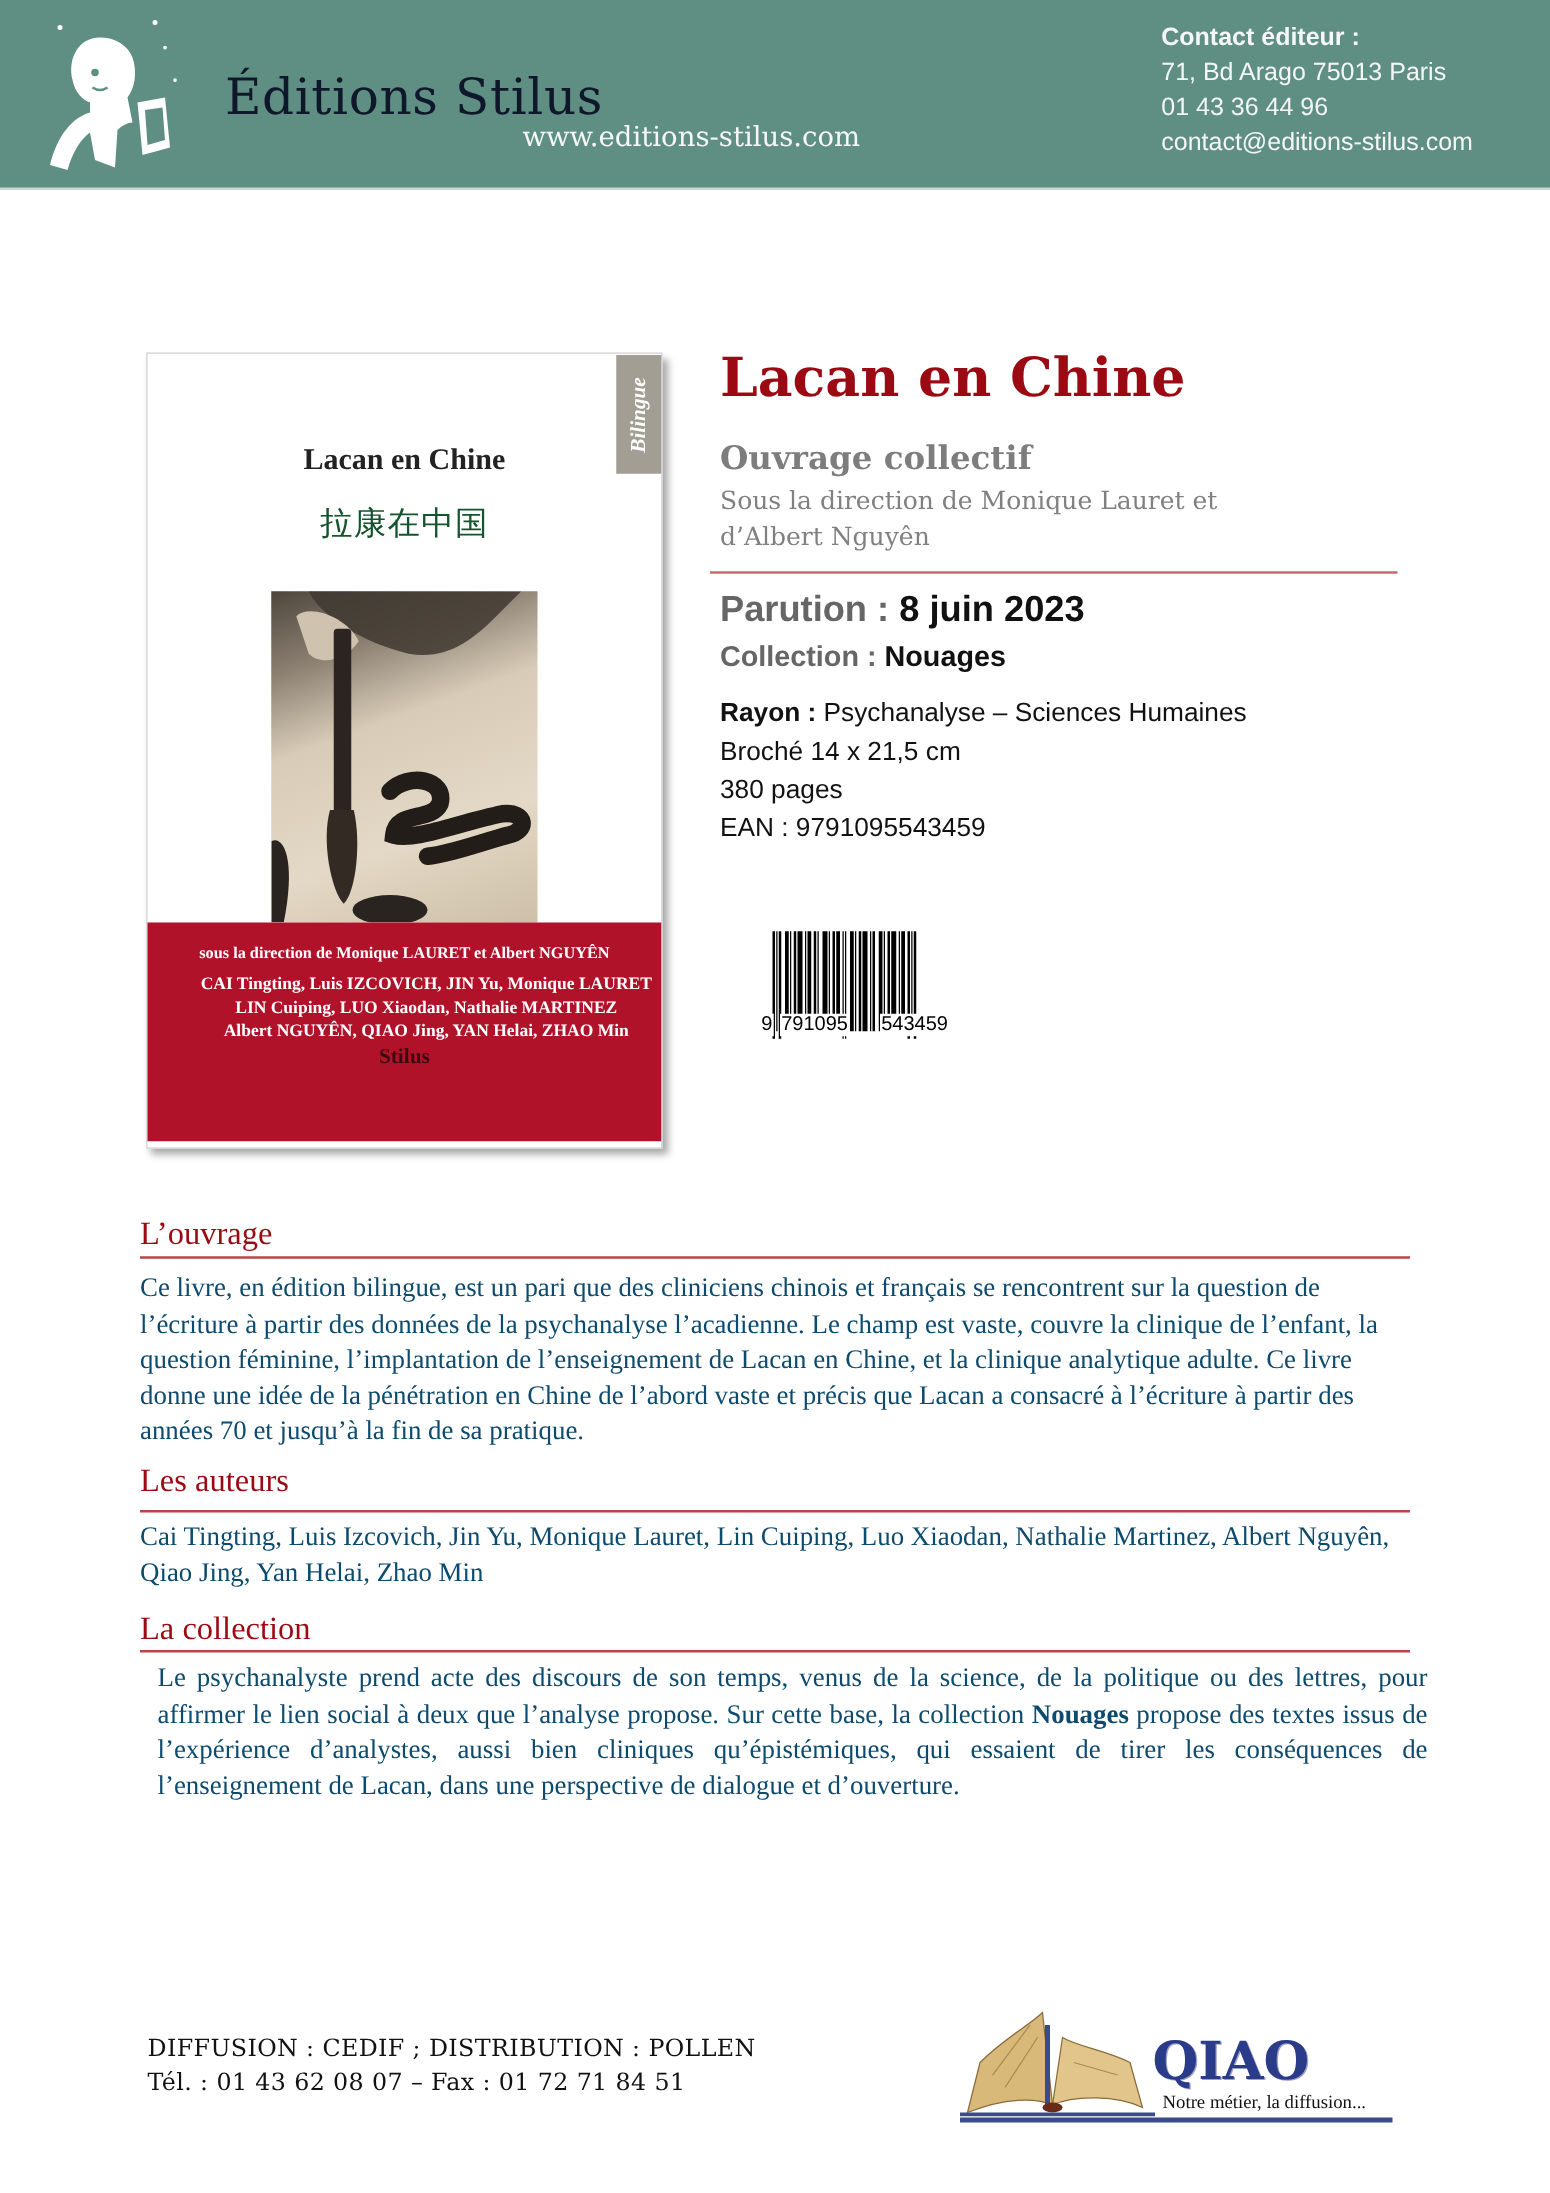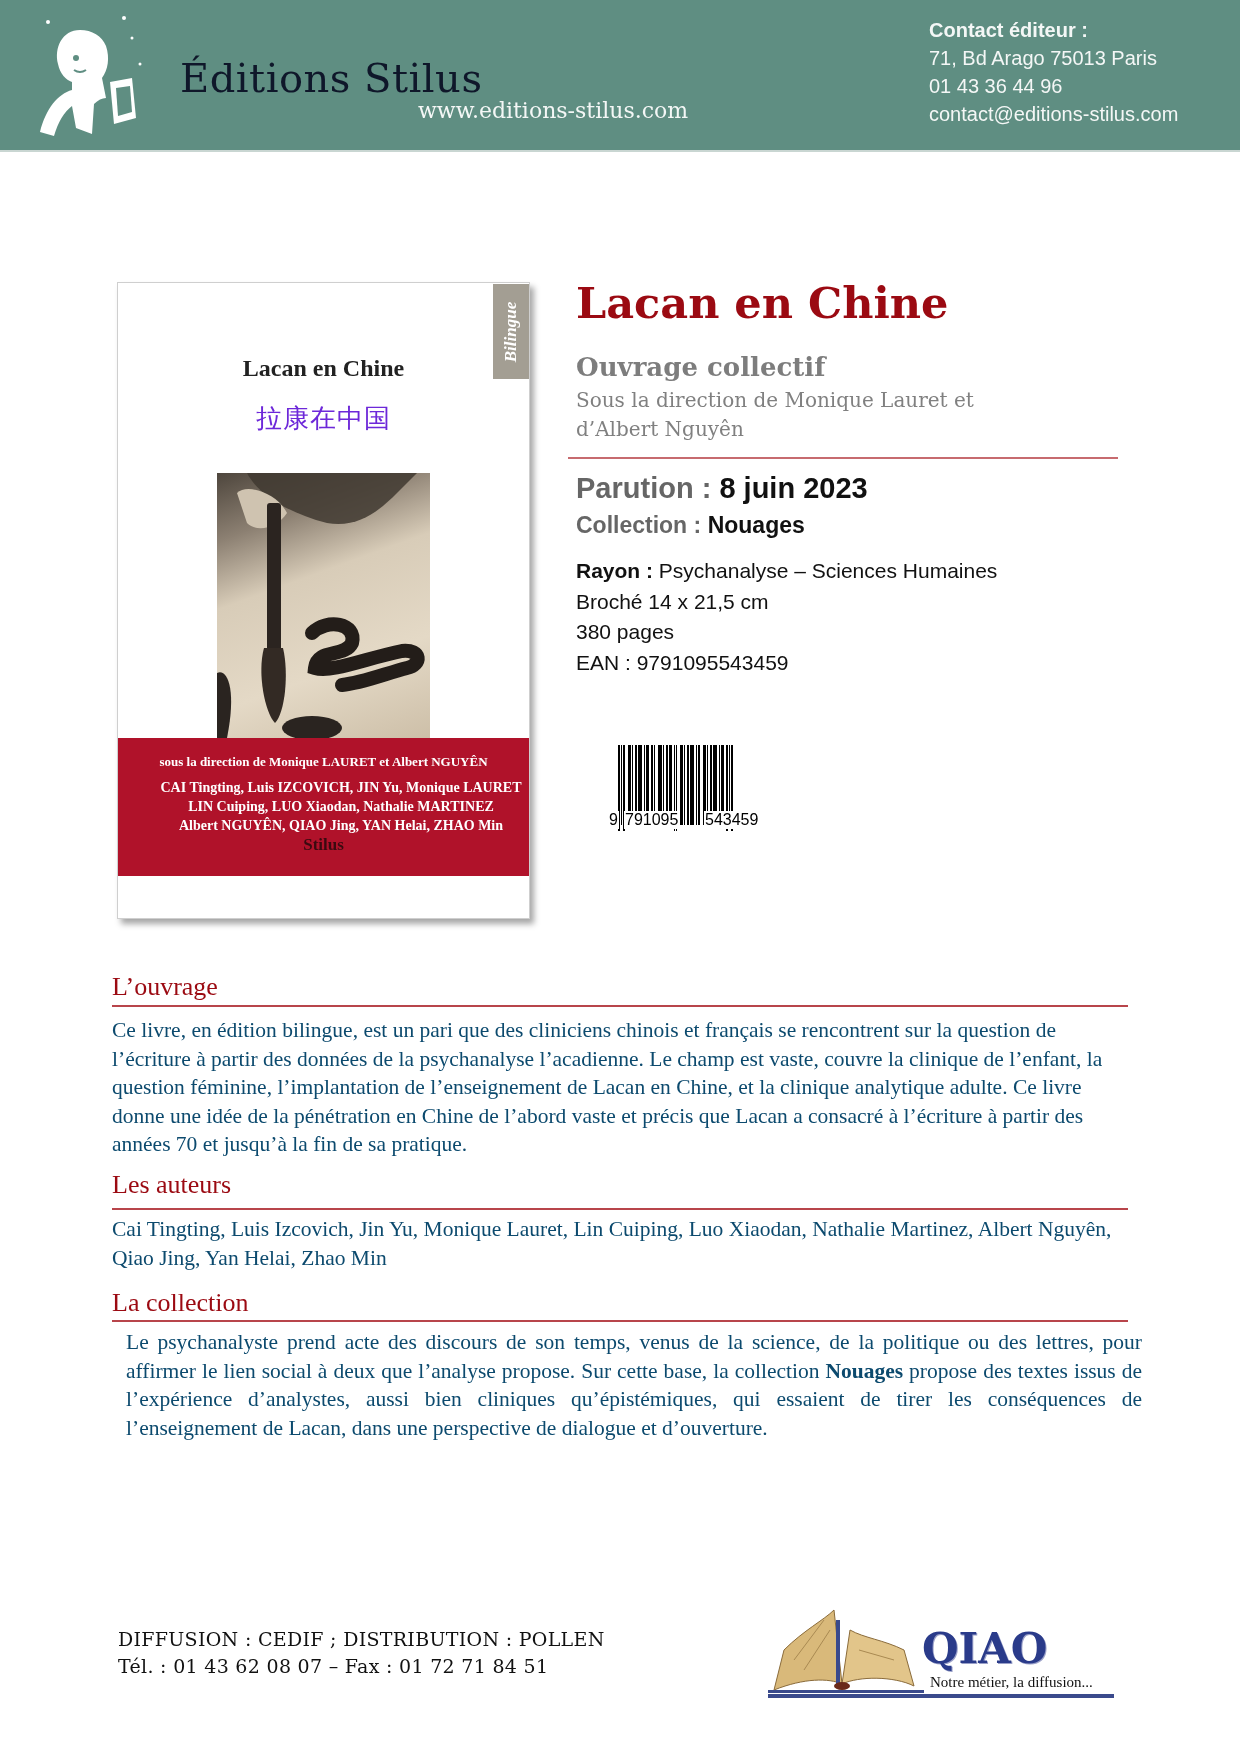--- a/index.html
+++ b/index.html
@@ -12,23 +12,23 @@
   .brand { position: absolute; left: 180px; top: 28px; color: #0f172a; font-family: "DejaVu Serif", serif; font-size: 40px; letter-spacing: 0.5px; font-weight: normal; margin-top: 27px; }
   .website { position: absolute; left: 418px; top: 98px; color: #f4f7f6; font-family: "DejaVu Serif", serif; font-size: 22px; }
   .contact { position: absolute; left: 929px; top: 16px; color: #f4f7f6; font-family: "Liberation Sans", sans-serif; font-size: 20px; line-height: 28px; }
   .contact .ct-title { font-weight: bold; }
 
   
   .cover { position: absolute; left: 117px; top: 282px; width: 413px; height: 637px; background: #fff; border: 1px solid #cfcfcf; box-shadow: 4px 5px 6px rgba(0,0,0,0.35); }
   .cover-tab { position: absolute; right: 0; top: 1px; width: 36px; height: 95px; background: #a39e93; display: flex; align-items: center; justify-content: center; }
   .cover-tab span { transform: rotate(-90deg); color: #fff; font-style: italic; font-weight: bold; font-size: 17px; white-space: nowrap; }
   .cover-title { position: absolute; left: 0; right: 0; top: 72px; text-align: center; font-weight: bold; font-size: 24px; color: #222; }
-  .cover-cn { position: absolute; left: 0; right: 0; top: 118px; text-align: center; font-size: 26px; color: #6d28d9; font-family: "DejaVu Sans", sans-serif; letter-spacing: 1px; }
+  .cover-cn { position: absolute; left: 0; right: 0; top: 118px; text-align: center; font-size: 26px; color: #14532d; font-family: "DejaVu Sans", sans-serif; letter-spacing: 1px; }
   .cover-photo { position: absolute; left: 99px; top: 190px; width: 213px; height: 265px; background: linear-gradient(160deg, #4e463d 0%, #8c8072 20%, #d8ccb8 40%, #e4d9c6 70%, #cdbfa8 100%); overflow: hidden; }
-  .cover-band { position: absolute; left: 0; right: 0; top: 455px; height: 138px; background: #b0122a; color: #fff; text-align: center; font-weight: bold; }
+  .cover-band { position: absolute; left: 0; right: 0; top: 455px; height: 175px; background: #b0122a; color: #fff; text-align: center; font-weight: bold; }
   .cover-band .b1 { font-size: 13px; margin-top: 16px; }
   .cover-band .b2 { font-size: 14px; line-height: 19px; margin-top: 8px; padding-left: 35px; }
   .cover-band .b3 { font-size: 17px; color: #3a0a10; }
 
   
   .title { position: absolute; left: 576px; top: 278px; font-family: "DejaVu Serif", serif; font-weight: bold; font-size: 43px; color: #9b0a12; }
   .subtitle { position: absolute; left: 576px; top: 352px; font-family: "DejaVu Serif", serif; font-weight: bold; font-size: 26px; color: #7d7d7d; }
   .direction { position: absolute; left: 576px; top: 386px; width: 460px; font-family: "DejaVu Serif", serif; font-size: 20px; line-height: 29px; color: #808080; }
   .rule-top { position: absolute; left: 568px; top: 457px; width: 550px; height: 2px; background: #c76b6f; }
   .parution { position: absolute; left: 576px; top: 472px; font-family: "Liberation Sans", sans-serif; font-size: 29px; font-weight: bold; color: #666; }

